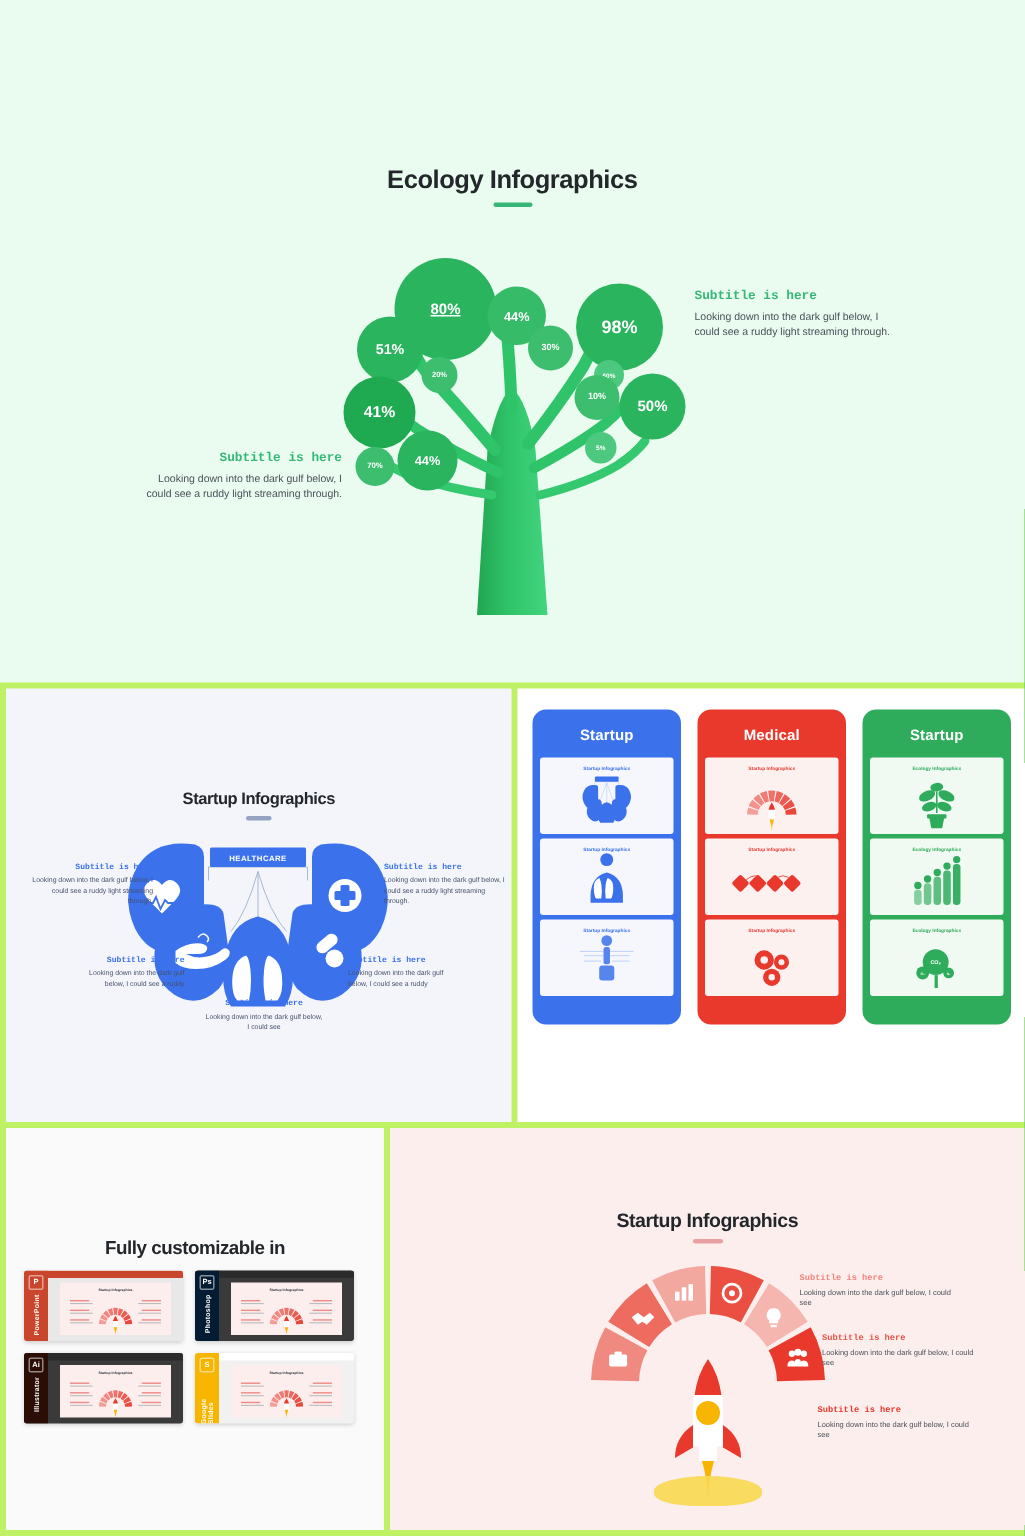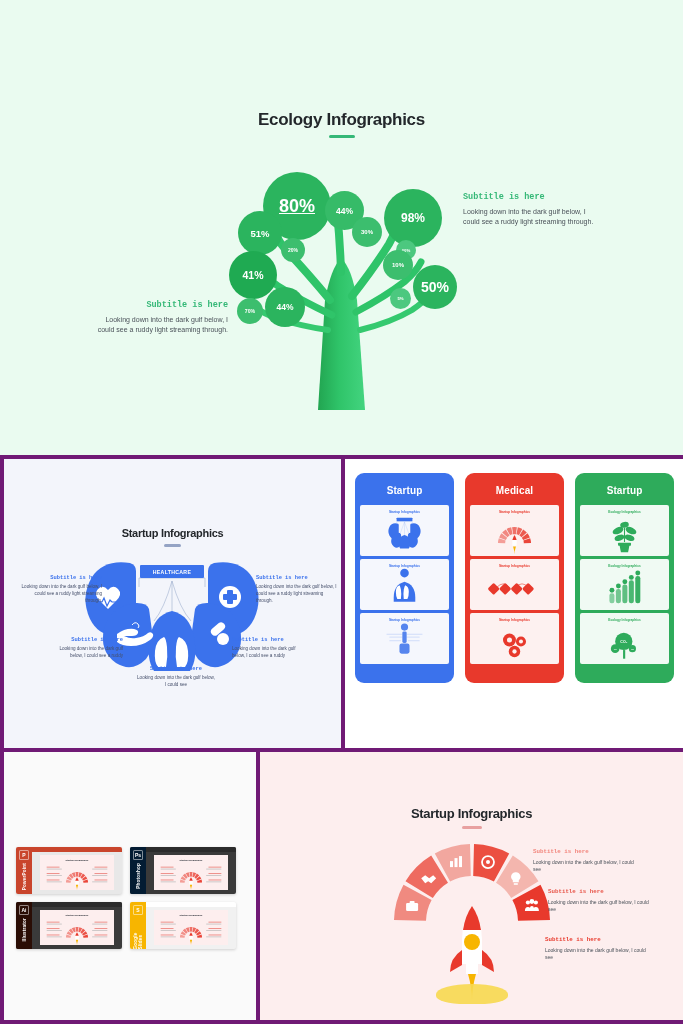--- a/index.html
+++ b/index.html
@@ -2,21 +2,21 @@
 <html><head>
 <meta charset="utf-8">
 <style>
   * { box-sizing: border-box; margin: 0; padding: 0; }
   html, body { width: 683px; height: 1024px; }
   body {
     font-family: "Liberation Sans", sans-serif;
     background: #22b573;
     overflow: hidden;
   }
-  .page { position: relative; width: 683px; height: 1024px; background:#701a75; }
+  .page { position: relative; width: 683px; height: 1024px; background:#bef264; }
 
   
   .slide { position: absolute; overflow: hidden; }
 
   .slide-title {
     font-weight: bold;
     color: #23272b;
     letter-spacing: -0.3px;
     text-align: center;
   }
@@ -160,21 +160,21 @@
       <path d="M328 330 Q300 326 276 318 Q262 313 252 305" stroke="#35c96f" stroke-width="6" fill="none" stroke-linecap="round"></path>
 
       <path d="M341 272 Q340 240 337 212" stroke="#2fc469" stroke-width="8" fill="none" stroke-linecap="round"></path>
 
       <path d="M352 296 Q374 268 389 244 Q396 232 398 218" stroke="#2fc469" stroke-width="8" fill="none" stroke-linecap="round"></path>
       <path d="M356 312 Q386 296 404 282 Q416 272 421 262" stroke="#2fc469" stroke-width="7" fill="none" stroke-linecap="round"></path>
       <path d="M360 330 Q392 322 412 310 Q424 302 430 294" stroke="#35c96f" stroke-width="6" fill="none" stroke-linecap="round"></path>
     </svg>
 
     <div id="p1-leaves">
-        <div class="leaf" style="left: 263px; top: 172px; width: 68px; height: 68px; background: rgb(43, 180, 94); font-size: 18px; text-decoration: underline;">
+        <div class="leaf" style="left: 263px; top: 172px; width: 68px; height: 68px; background: rgb(43, 180, 94); font-size: 10px; text-decoration: underline;">
           <span>80%</span>
         </div>
         <div class="leaf" style="left: 325px; top: 191px; width: 39px; height: 39px; background: rgb(54, 187, 104); font-size: 8.5px;">
           <span>44%</span>
         </div>
         <div class="leaf" style="left: 384px; top: 189px; width: 58px; height: 58px; background: rgb(43, 180, 94); font-size: 12px;">
           <span>98%</span>
         </div>
         <div class="leaf" style="left: 238px; top: 211px; width: 44px; height: 44px; background: rgb(43, 180, 94); font-size: 9.5px;">
           <span>51%</span>
@@ -187,21 +187,21 @@
         </div>
         <div class="leaf" style="left: 229px; top: 251px; width: 48px; height: 48px; background: rgb(31, 170, 82); font-size: 10.5px;">
           <span>41%</span>
         </div>
         <div class="leaf" style="left: 396px; top: 240px; width: 20px; height: 20px; background: rgb(76, 200, 127); font-size: 4.3px;">
           <span>60%</span>
         </div>
         <div class="leaf" style="left: 383px; top: 250px; width: 30px; height: 30px; background: rgb(60, 190, 110); font-size: 6px;">
           <span>10%</span>
         </div>
-        <div class="leaf" style="left: 413px; top: 265px; width: 44px; height: 44px; background: rgb(43, 180, 94); font-size: 14px;">
+        <div class="leaf" style="left: 413px; top: 249px; width: 44px; height: 44px; background: rgb(43, 180, 94); font-size: 10px;">
           <span>50%</span>
         </div>
         <div class="leaf" style="left: 390px; top: 288px; width: 21px; height: 21px; background: rgb(76, 200, 127); font-size: 4.3px;">
           <span>5%</span>
         </div>
         <div class="leaf" style="left: 265px; top: 287px; width: 40px; height: 40px; background: rgb(43, 180, 94); font-size: 8.5px;">
           <span>44%</span>
         </div>
         <div class="leaf" style="left: 237px; top: 298px; width: 26px; height: 26px; background: rgb(60, 190, 110); font-size: 5.2px;">
           <span>70%</span>
@@ -444,20 +444,23 @@
       <text x="34" y="46" text-anchor="middle" fill="#ffffff" font-size="3.4" font-family="Liberation Sans, sans-serif" font-weight="bold">O₂</text>
       <text x="58" y="46" text-anchor="middle" fill="#ffffff" font-size="3" font-family="Liberation Sans, sans-serif" font-weight="bold">N₂</text>
               </svg>
             </div>
           </div>
         </div>
       </div>
   </div>
 
   <div class="slide" id="p4">
+    <div class="slide-title" style="top:73px;">
+      <span>Fully customizable in</span>
+    </div>
     <div id="p4-apps" class="app-grid" style="top:95px;left:12px;">
         <div class="app-card" style="background: rgb(232, 232, 232);">
           <div class="app-spine" style="background: rgb(201, 69, 44);">
             <div class="app-badge" style="background: rgb(201, 69, 44); border: 0.5px solid rgba(255, 255, 255, 0.5);">P</div>
             <div class="app-name">PowerPoint</div>
           </div>
           <div class="app-body">
             <div style="height:5px;background:#c9452c;"></div>
             <div style="position:absolute;left:8px;top:8px;right:8px;bottom:4px;background:#fdeeee;"><svg viewBox="0 0 120 60" style="width:100%;height:100%;">
                 <text x="60" y="10" text-anchor="middle" fill="#2c3038" font-size="4" font-family="Liberation Sans, sans-serif" font-weight="bold">Startup Infographics</text>

